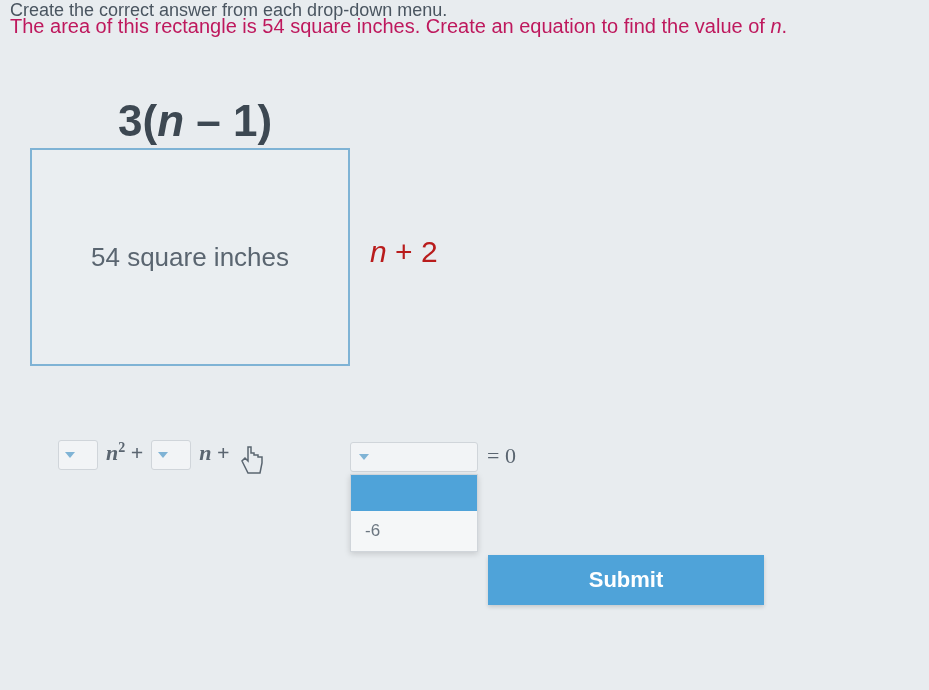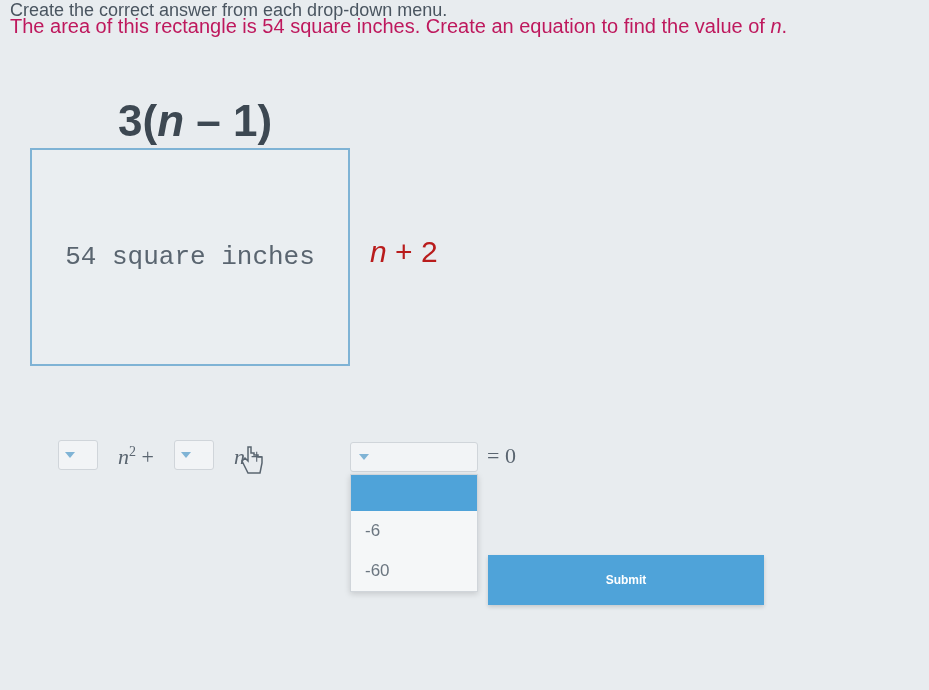--- a/index.html
+++ b/index.html
@@ -41,44 +41,44 @@
   position: absolute;
   top: 148px;
   left: 30px;
   width: 320px;
   height: 218px;
   border: 2px solid #7fb3d5;
   background: #eaeef1;
   display: flex;
   align-items: center;
   justify-content: center;
-  font-family: Liberation Mono, monospace;
 }
 .rect-text {
   font-size: 26px;
   color: #5a6570;
 }
 .right-label {
   position: absolute;
   top: 235px;
   left: 370px;
   font-size: 30px;
   color: #b91c1c;
 }
 .right-label .n { font-style: italic; }
 .equation-row {
   position: absolute;
   top: 440px;
   left: 58px;
   display: flex;
-  align-items: flex-end;
-  gap: 20px;
+  align-items: flex-start;
+  gap: 8px;
   font-size: 22px;
   color: #5a6570;
   font-family: 'Times New Roman', serif;
+  font-weight: bold;
 }
 .dropdown {
   background: #f2f4f6;
   border: 1px solid #d0d5da;
   border-radius: 3px;
   padding: 4px 8px 4px 6px;
   display: inline-flex;
   align-items: center;
   min-width: 50px;
   height: 30px;
@@ -146,21 +146,21 @@
   font-family: 'Times New Roman', serif;
 }
 .submit-btn {
   position: absolute;
   top: 555px;
   left: 488px;
   width: 276px;
   height: 50px;
   background: #4fa3d9;
   color: #fff;
-  font-size: 12px;
+  font-size: 22px;
   font-weight: bold;
   display: flex;
   align-items: center;
   justify-content: center;
   cursor: pointer;
   box-shadow: 0 2px 4px rgba(0,0,0,0.15);
 }
 </style>
 </head>
 <body>
@@ -200,19 +200,18 @@
   </svg>
 </div>
 
 <div class="dropdown-open">
   <div class="dropdown-open-top">
     <div class="chevron"></div>
   </div>
   <div class="dropdown-list">
     <div class="dropdown-item selected"></div>
     <div class="dropdown-item">-6</div>
-    <div class="dropdown-item">-60</div>
   </div>
 </div>
 
 <div class="equals-zero"> = 0</div>
 
 <div class="submit-btn">Submit</div>
 
 </body></html>

